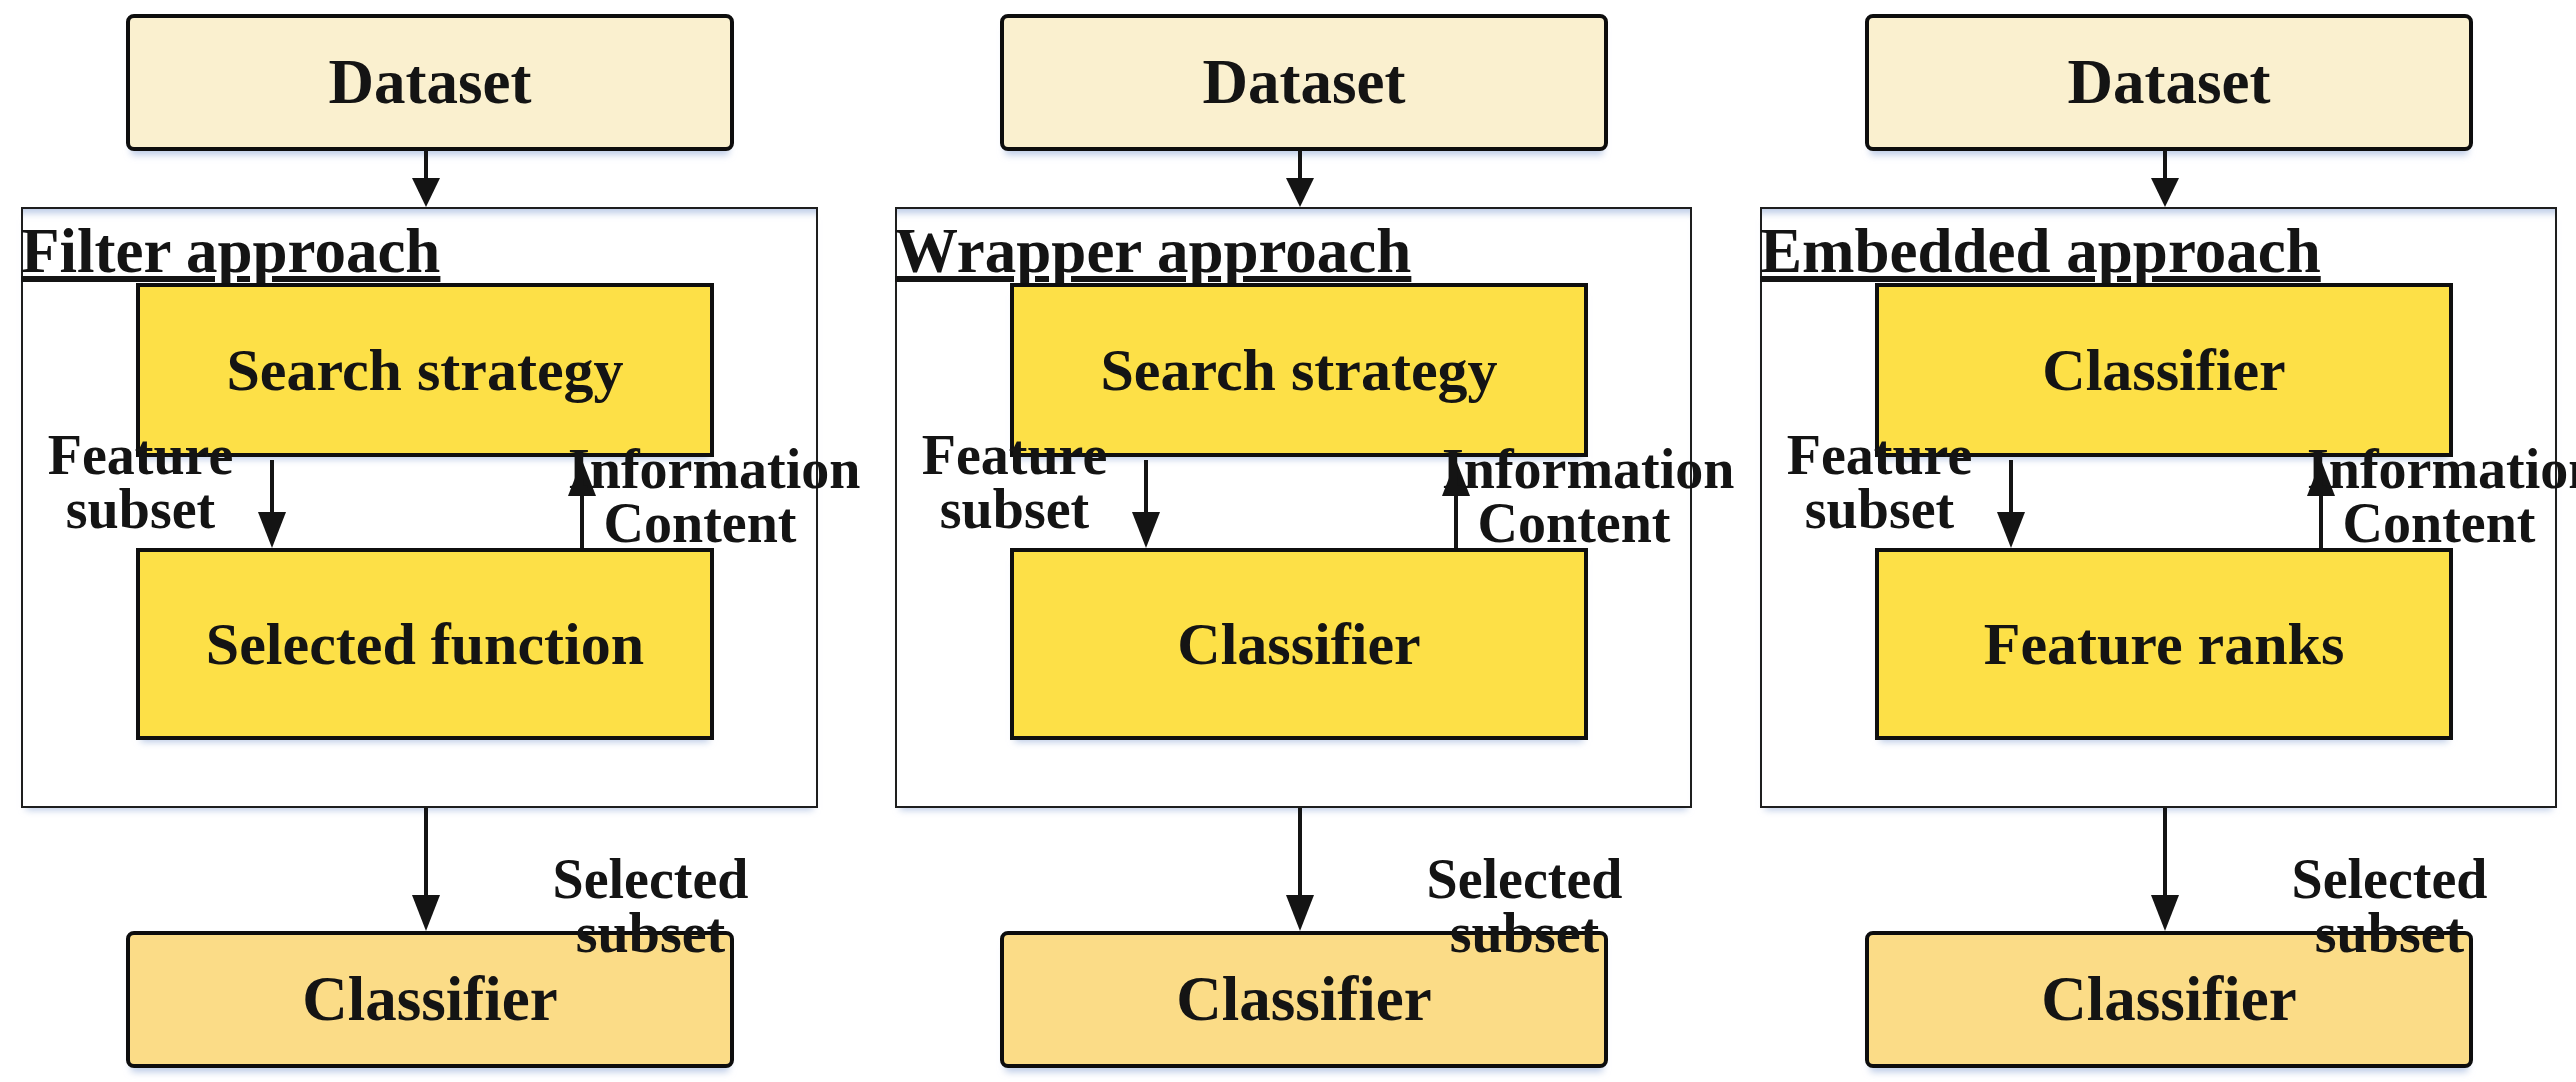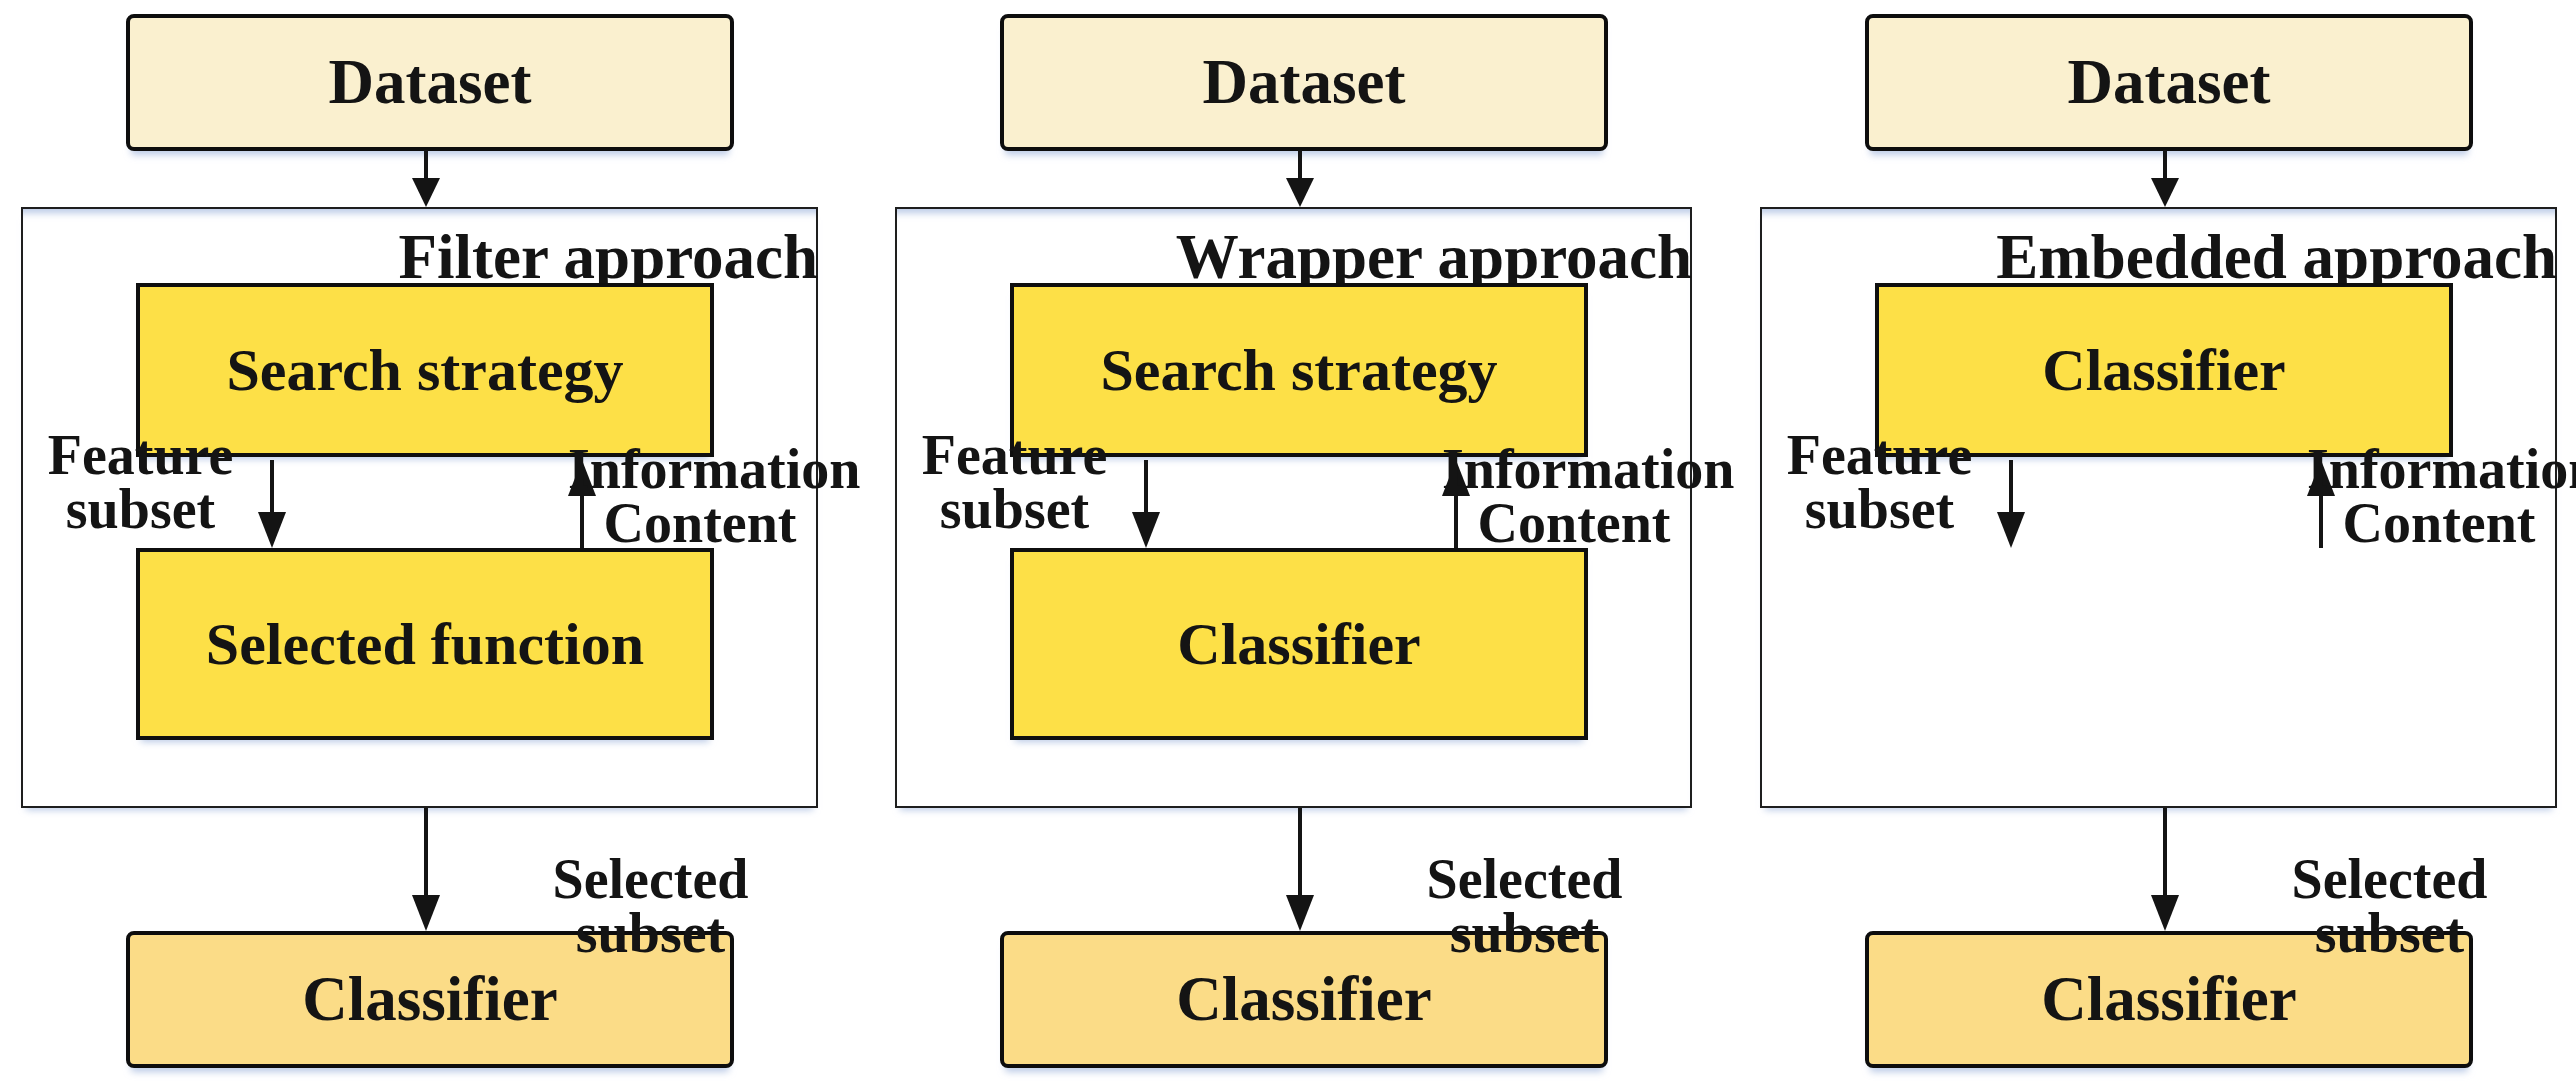--- a/index.html
+++ b/index.html
@@ -28,22 +28,22 @@
   .pill-dataset{top:13.6px;background:var(--dataset-fill);}
   .pill-classifier{top:931px;background:var(--classifier-fill);}
 
   .bigrect{
     position:absolute;left:21px;top:207px;width:797px;height:601px;
     border:2.6px solid #1e1e1e;background:#ffffff;box-sizing:border-box;
     box-shadow:inset 0 10.2px 7.7px -6px var(--shadow), 0 7.7px 6.8px -5.1px var(--shadow);
     z-index:1;
   }
   .panel-title{
-    position:absolute;left:21px;top:222px;width:797px;
-    text-align:right;font-size:63px;line-height:71px;z-index:2;
+    position:absolute;left:21px;top:216px;width:797px;
+    text-align:left;font-size:63px;line-height:71px;z-index:2;text-decoration:underline;
   }
   .inner-box{
     position:absolute;left:136px;width:578px;
     border:4.3px solid #0f0f0f;background:#fde047;box-sizing:border-box;
     display:flex;align-items:center;justify-content:center;
     font-size:60px;z-index:3;box-shadow:0 7.7px 6.8px -5.1px var(--shadow);
   }
   .box1{top:283px;height:174px;}
   .box2{top:548px;height:192px;}
 
@@ -174,20 +174,23 @@
       <div class="shaft"></div>
     </div>
     <div class="side-label label-feature">
       <div>Feature</div>
       <div>subset</div>
     </div>
     <div class="side-label label-info">
       <div>Information</div>
       <div>Content</div>
     </div>
+    <div class="inner-box box2">
+      <span>Feature ranks</span>
+    </div>
     <div class="varrow arrow-selected">
       <div class="shaft"></div>
       <div class="head head-down"></div>
     </div>
     <div class="side-label label-selected">Selected subset</div>
     <div class="pill pill-classifier">
       <span>Classifier</span>
     </div>
   </section>
 

